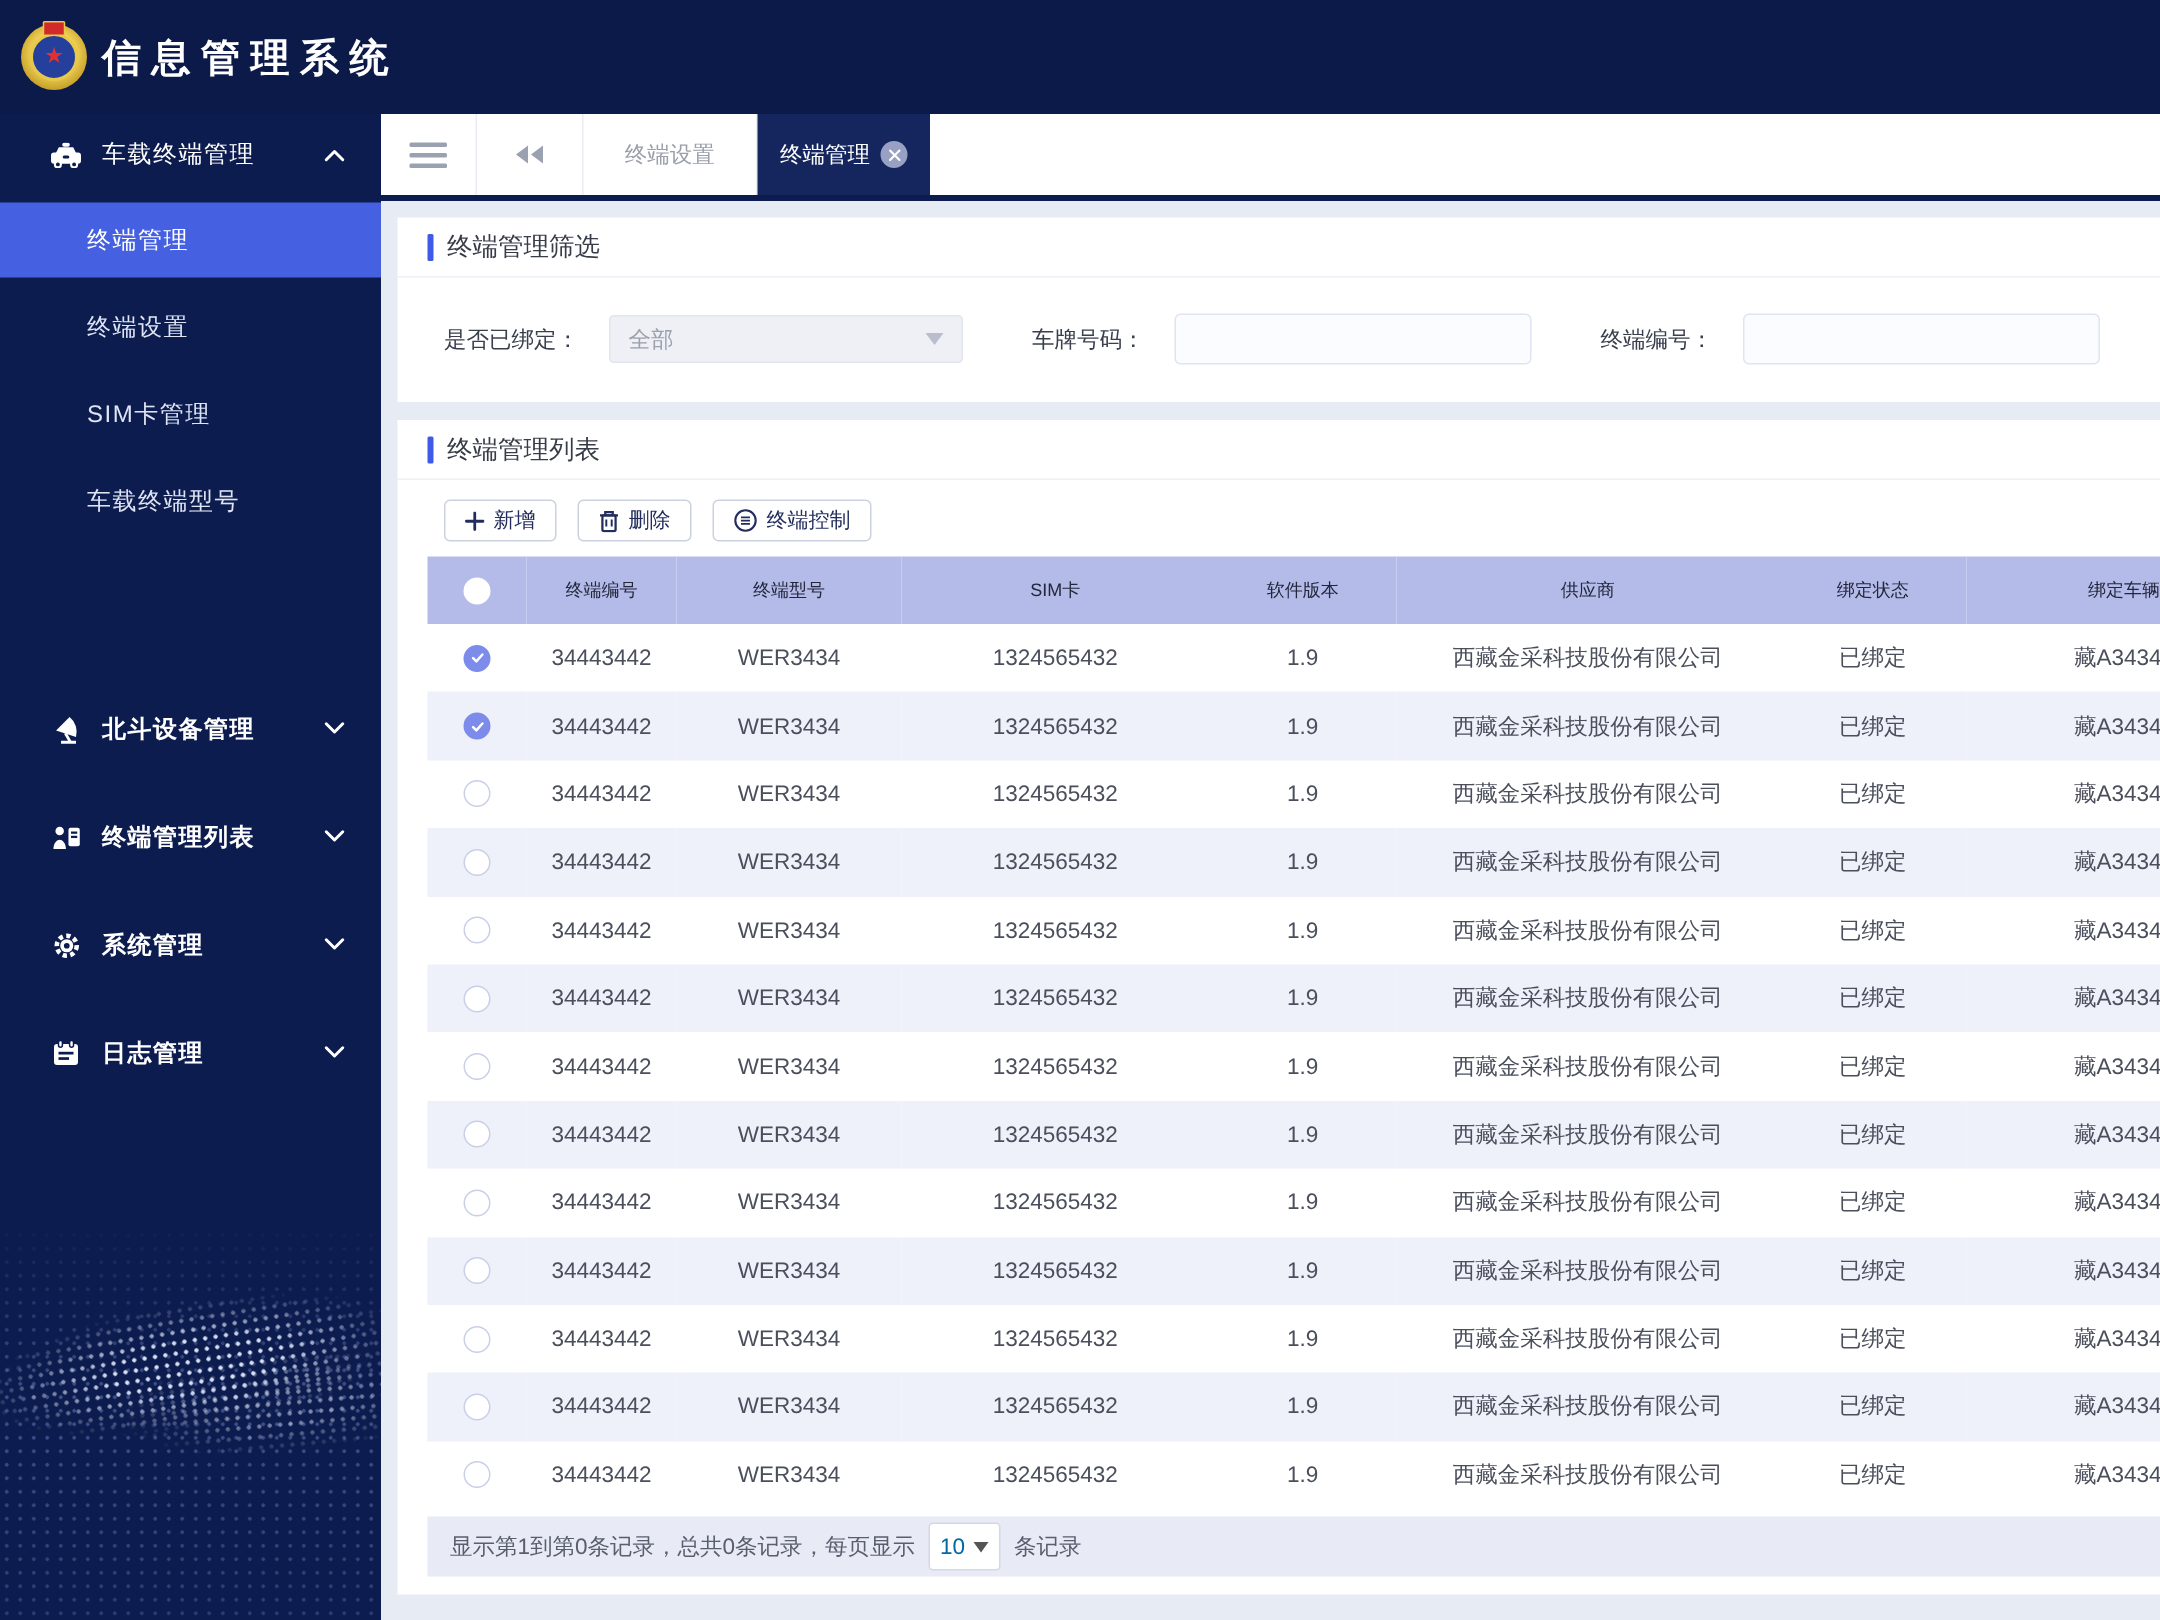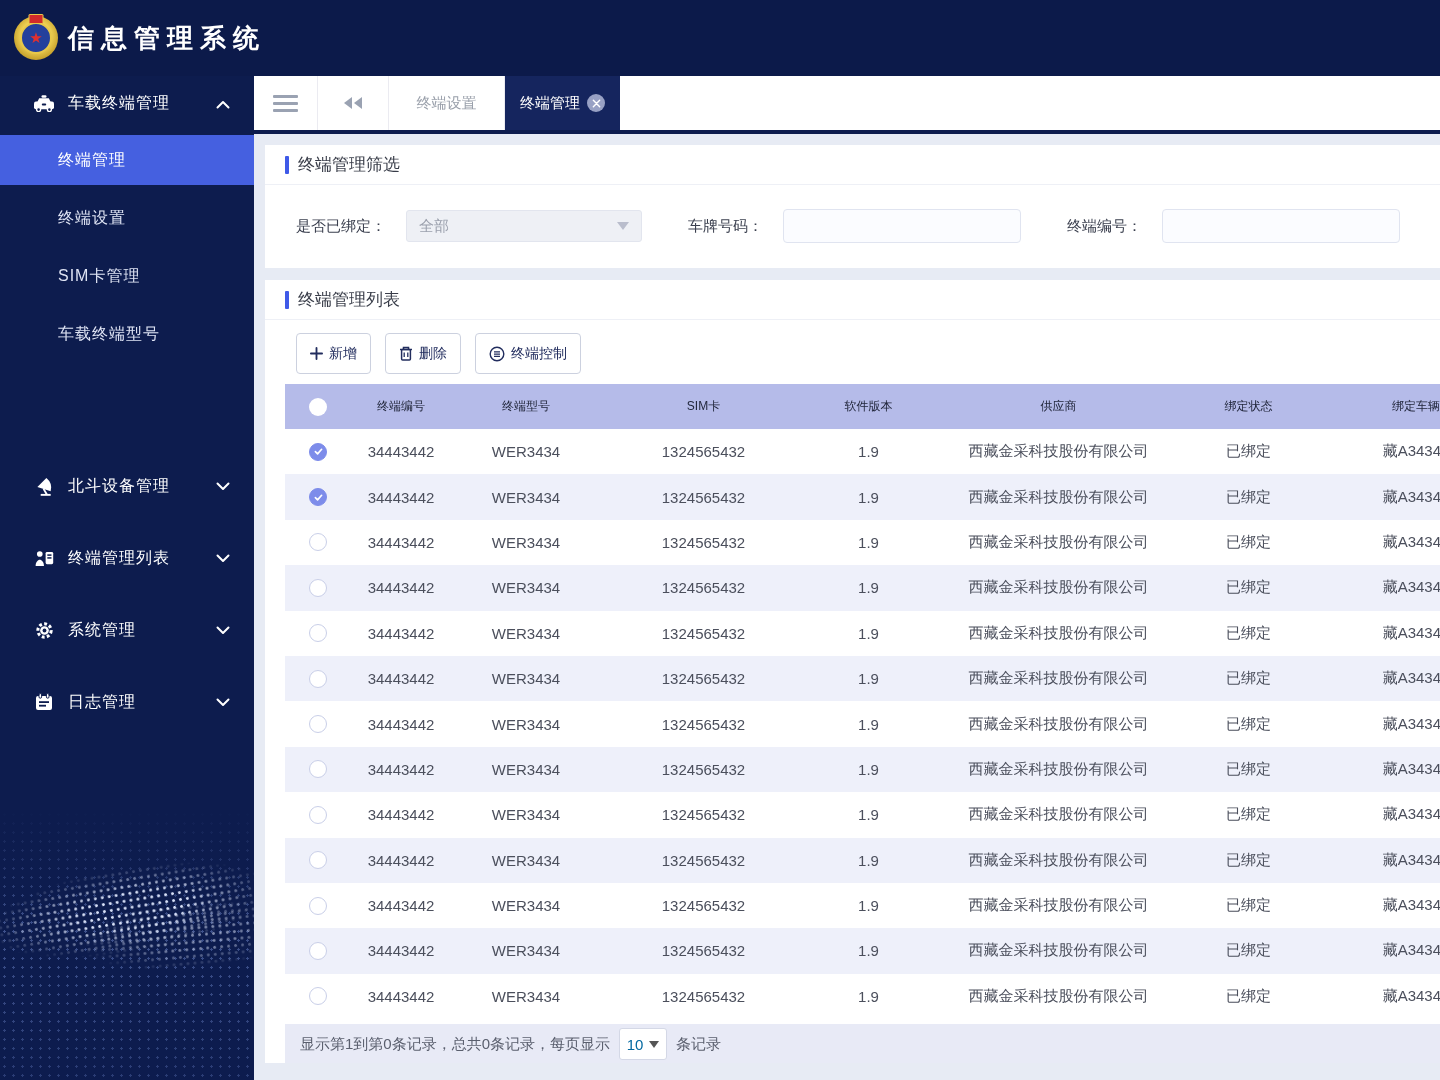--- a/index.html
+++ b/index.html
@@ -17,21 +17,21 @@
   .logo .disc{position:absolute;inset:6px;border-radius:50%;background:#24409c;border:2px solid #e8c84a;
     box-sizing:border-box;display:flex;align-items:center;justify-content:center;}
   .logo .star{color:#e03030;font-size:15px;line-height:1;transform:translateY(-1px);}
   .logo .flag{position:absolute;top:-2px;left:50%;transform:translateX(-50%);width:13px;height:8px;
     background:#d22a2a;border:1px solid #e8c84a;border-radius:1px;}
   .app-title{color:#fff;font-size:26px;font-weight:700;letter-spacing:7px;margin-left:10px;}
 
   
   .sidebar{position:absolute;left:0;top:76px;width:254px;height:1004px;background:#0d1c4e;z-index:30;overflow:hidden;}
   .group{height:55px;display:flex;align-items:center;gap:13px;padding:0 24px 0 33px;color:#fff;cursor:pointer;}
-  .group.tall{height:72px;}
+  .group.tall{height:72px;font-weight:bold;}
   .group .gicon{width:22px;display:flex;justify-content:center;flex:0 0 auto;}
   .group .glabel{font-size:16px;flex:1;letter-spacing:1px;}
   .submenu .sub{height:58px;display:flex;align-items:center;padding-left:58px;font-size:16px;color:#dfe4f4;cursor:pointer;letter-spacing:1px;}
   .submenu .sub.active{background:#4560e0;color:#fff;height:50px;margin:4px 0;}
   .group-block2{margin-top:87px;}
   
   .wave{position:absolute;left:0;bottom:0;width:254px;height:270px;overflow:hidden;pointer-events:none;}
   .dots-base{position:absolute;inset:0;
     background-image:radial-gradient(rgba(120,145,215,.5) 1px,transparent 1.4px);background-size:9px 9px;
     -webkit-mask-image:linear-gradient(to bottom,transparent 0,rgba(0,0,0,.9) 45%,rgba(0,0,0,.55) 100%);
@@ -67,21 +67,21 @@
   .fields{height:82px;display:flex;align-items:center;padding-left:31px;font-size:15px;color:#3a3f4e;white-space:nowrap;}
   .fgroup{display:flex;align-items:center;gap:20px;margin-right:46px;}
   .fselect{width:236px;height:32px;background:#eef0f5;border:1px solid #e2e5ee;border-radius:3px;
     display:flex;align-items:center;justify-content:space-between;padding:0 12px;color:#9ba0ad;box-sizing:border-box;cursor:pointer;}
   .caret-down{width:0;height:0;border-left:6px solid transparent;border-right:6px solid transparent;border-top:8px solid #b9bdcc;}
   .finput{width:238px;height:34px;background:#fbfcff;border:1px solid #e0e4f0;border-radius:4px;box-sizing:border-box;
     outline:none;padding:0 10px;font:inherit;color:#3a3f4e;}
 
   
   .toolbar{padding:13px 0 10px 31px;display:flex;gap:14px;}
-  .btn{height:41px;padding:0 13px;border:1px solid #ccd1df;border-radius:4px;background:#fff;
+  .btn{height:28px;padding:0 13px;border:1px solid #ccd1df;border-radius:4px;background:#fff;
     display:flex;align-items:center;gap:6px;font-size:14px;color:#222d5e;cursor:pointer;}
 
   
   table.grid{border-collapse:collapse;table-layout:fixed;margin-left:20px;width:1236px;}
   table.grid col.c1{width:66px;} table.grid col.c2{width:100px;} table.grid col.c3{width:150px;}
   table.grid col.c4{width:205px;} table.grid col.c5{width:125px;} table.grid col.c6{width:255px;}
   table.grid col.c7{width:125px;} table.grid col.c8{width:210px;}
   table.grid th{height:45px;background:#b5bbe9;font-weight:400;font-size:12px;color:#22273c;text-align:center;padding:0;}
   table.grid td{height:45.4px;font-size:15px;color:#4b4f5c;text-align:center;padding:0;white-space:nowrap;}
   table.grid tr.alt td{background:#eef0fa;}

